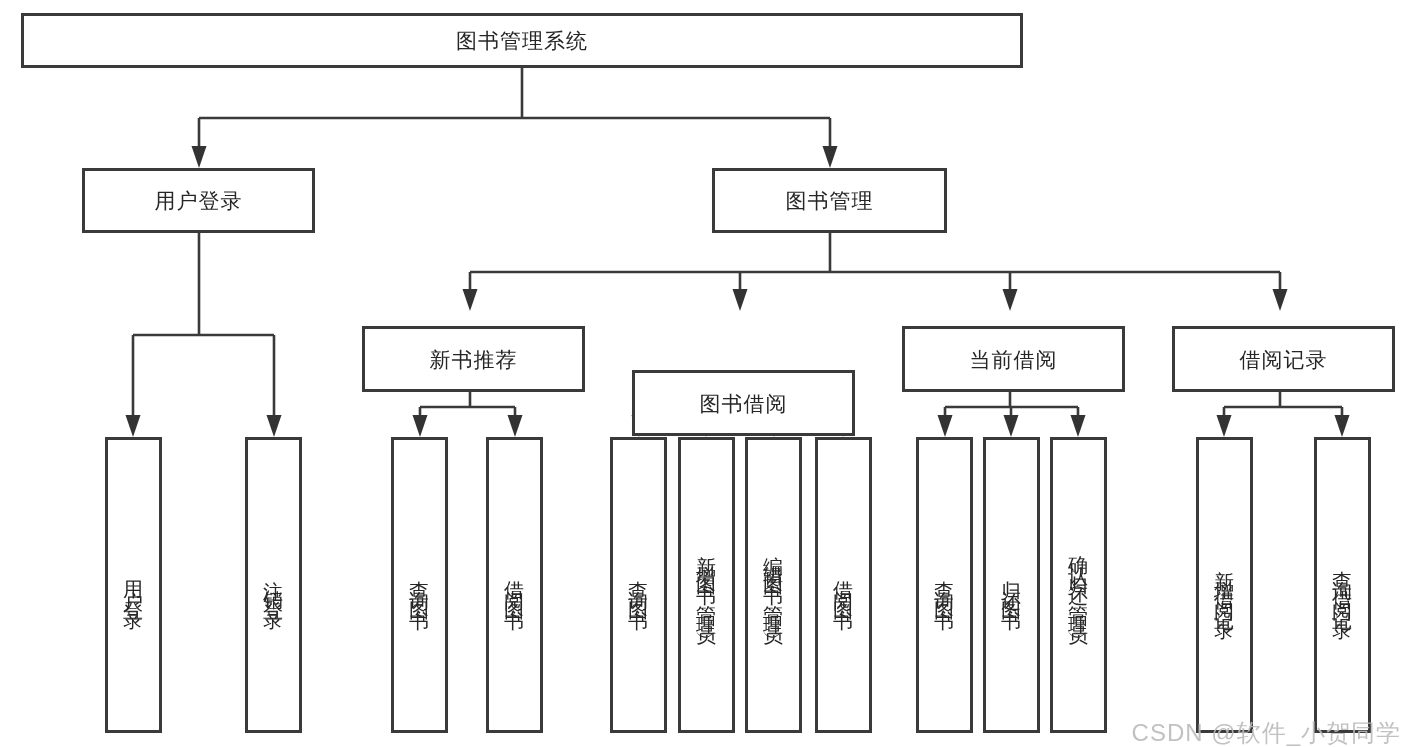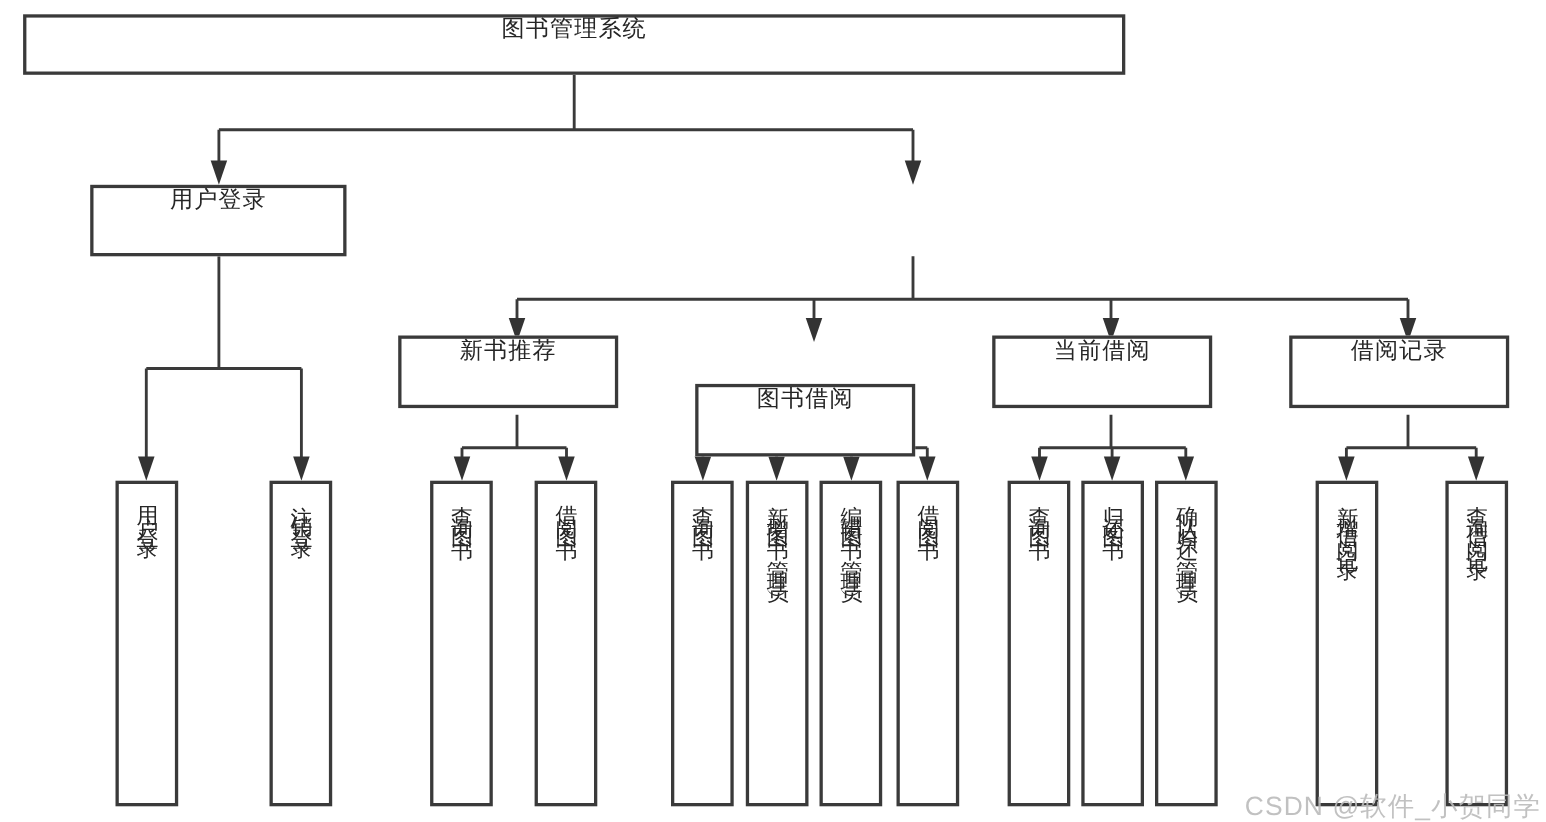--- a/index.html
+++ b/index.html
@@ -15,37 +15,37 @@
     position: absolute;
     left: 0; top: 0;
     width: 1405px; height: 747px;
   }
   .node {
     position: absolute;
     box-sizing: border-box;
     background: #ffffff;
     border: 3px solid #3a3a3a;
     display: flex;
-    align-items: flex-start;
+    align-items: center;
     justify-content: center;
     color: #262626;
     font-size: 21px;
     letter-spacing: 1px;
     text-align: center;
     white-space: nowrap;
   }
   .node.h { line-height: 1; }
   
   .n-root   { left: 21px;  top: 13px;  width: 1002px; height: 55px; }
   
   .n-l2 { height: 65px; top: 168px; }
   .n-user   { left: 82px;  width: 233px; }
   .n-mgmt   { left: 712px; width: 235px; }
   
-  .n-l3 { top: 305px; height: 66px; width: 200px; }
+  .n-l3 { top: 326px; height: 66px; width: 223px; }
   .n-l3a { left: 362px; }
   .n-l3b { left: 632px; margin-top: 44px; }
   .n-l3c { left: 902px; }
   .n-l3d { left: 1172px; }
   
   .leaf {
     top: 437px; height: 296px; width: 57px;
     padding: 4px 0;
   }
   .leaf .vtext {
@@ -128,20 +128,23 @@
     </g>
   </svg>
 
   <div class="node h n-root">
     <span>图书管理系统</span>
   </div>
 
   <div class="node h n-l2 n-user">
     <span>用户登录</span>
   </div>
+  <div class="node h n-l2 n-mgmt">
+    <span>图书管理</span>
+  </div>
 
   <div class="node h n-l3 n-l3a">
     <span>新书推荐</span>
   </div>
   <div class="node h n-l3 n-l3b">
     <span>图书借阅</span>
   </div>
   <div class="node h n-l3 n-l3c">
     <span>当前借阅</span>
   </div>

